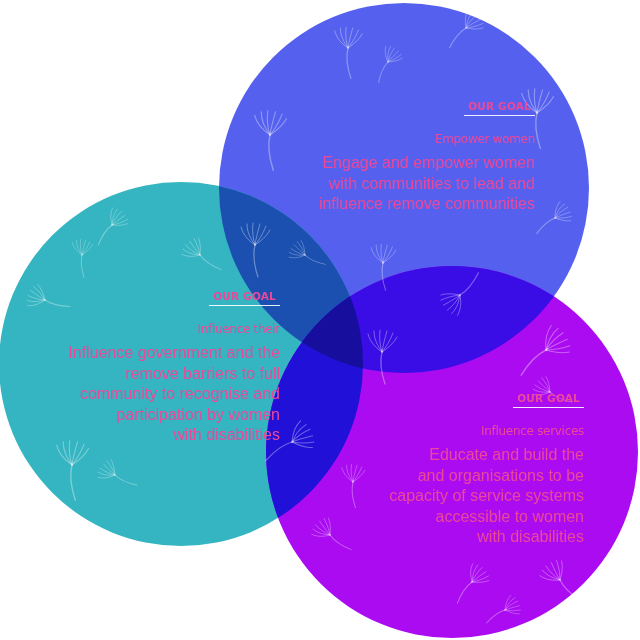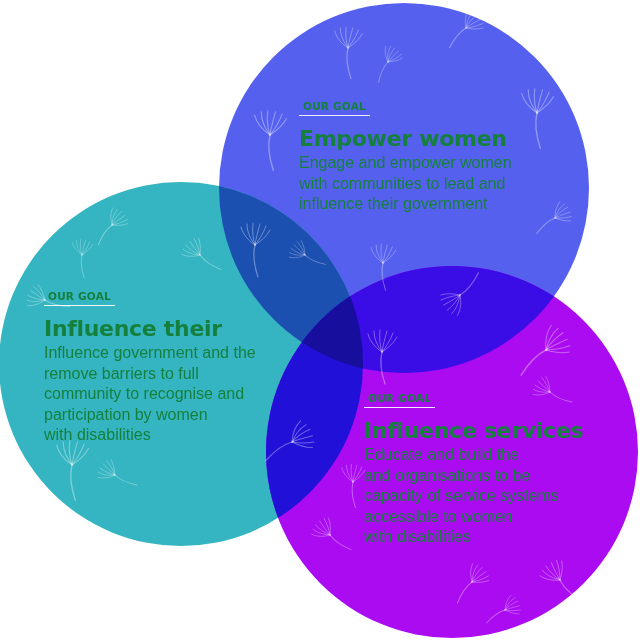--- a/index.html
+++ b/index.html
@@ -1,37 +1,37 @@
 <!DOCTYPE html>
 <html><head>
 <meta charset="utf-8">
 <style>
   html, body { margin: 0; padding: 0; background: #ffffff; }
   body { width: 640px; height: 640px; position: relative; overflow: hidden; }
   #venn { position: absolute; left: 0; top: 0; width: 640px; height: 640px; }
   .goal {
     position: absolute;
-    text-align: left;
-    color: #15803d;
+    text-align: right;
+    color: #ec4899;
     font-family: "Liberation Sans", "DejaVu Sans", sans-serif;
   }
   .goal .kicker {
     display: inline-block;
     font-family: "DejaVu Sans", sans-serif;
     font-weight: bold;
     font-size: 10.5px;
     letter-spacing: 0.2px;
     padding: 0 4px 3px 4px;
     border-bottom: 1.5px solid rgba(255,255,255,0.9);
     margin-bottom: 12px;
   }
   .goal .title {
     font-family: "DejaVu Sans", sans-serif;
-    font-weight: bold;
-    font-size: 22px;
+    font-weight: normal;
+    font-size: 12px;
     line-height: 22px;
     margin-bottom: 3px;
     letter-spacing: -0.3px;
   }
   .goal .desc {
     font-size: 16px;
     line-height: 20.5px;
   }
   #goal-empower { left: 299px; top: 96px; width: 236px; }
   #goal-policy  { left: 44px;  top: 286px; width: 236px; }
@@ -108,21 +108,21 @@
     <use href="#seed" transform="translate(560 580) rotate(-40) scale(0.9)"></use>
   </g>
 </svg>
 
 <div class="goal" id="goal-empower">
   <div><span class="kicker">OUR GOAL</span></div>
   <div class="title">Empower women</div>
   <div class="desc">
     <div>Engage and empower women</div>
     <div>with communities to lead and</div>
-    <div>influence their government</div>
+    <div>influence remove communities</div>
   </div>
 </div>
 
 <div class="goal" id="goal-policy">
   <div><span class="kicker">OUR GOAL</span></div>
   <div class="title">Influence their</div>
   <div class="desc">
     <div>Influence government and the</div>
     <div>remove barriers to full</div>
     <div>community to recognise and</div>

